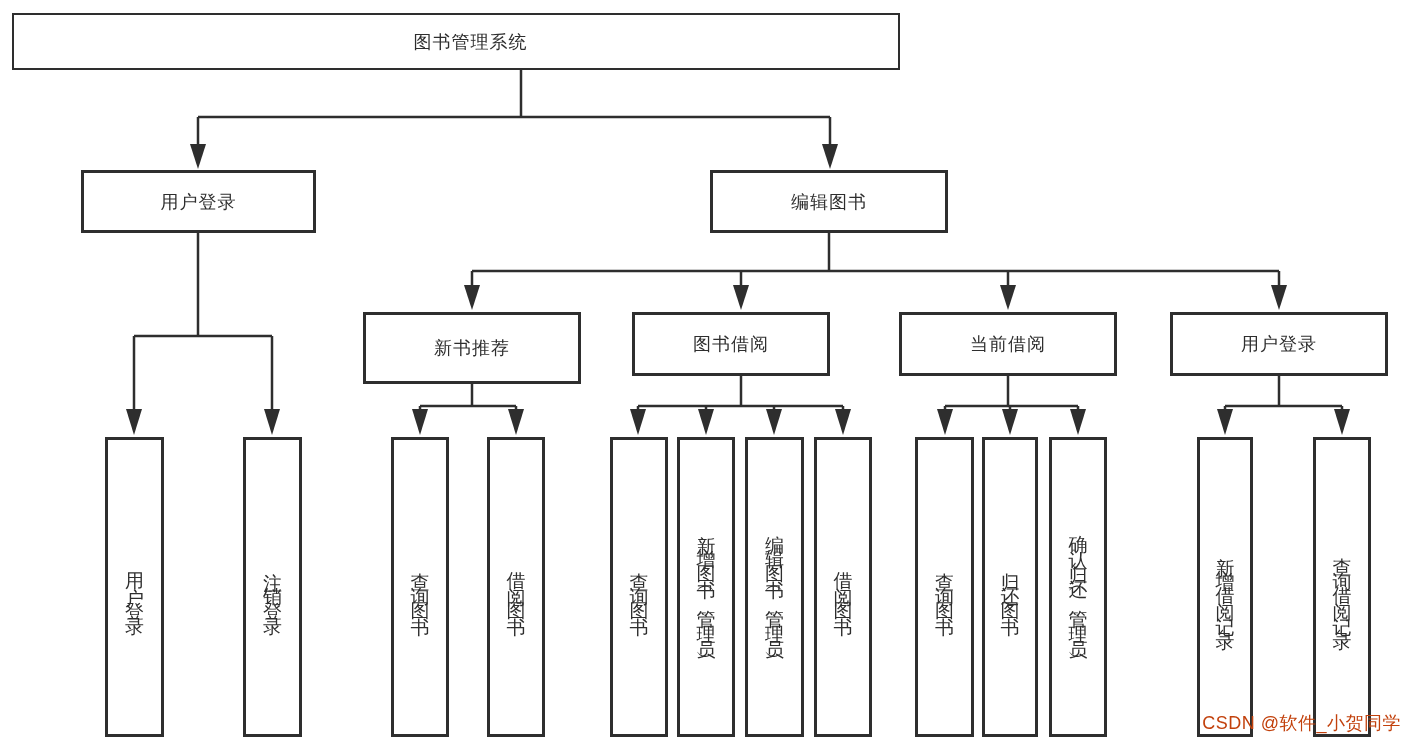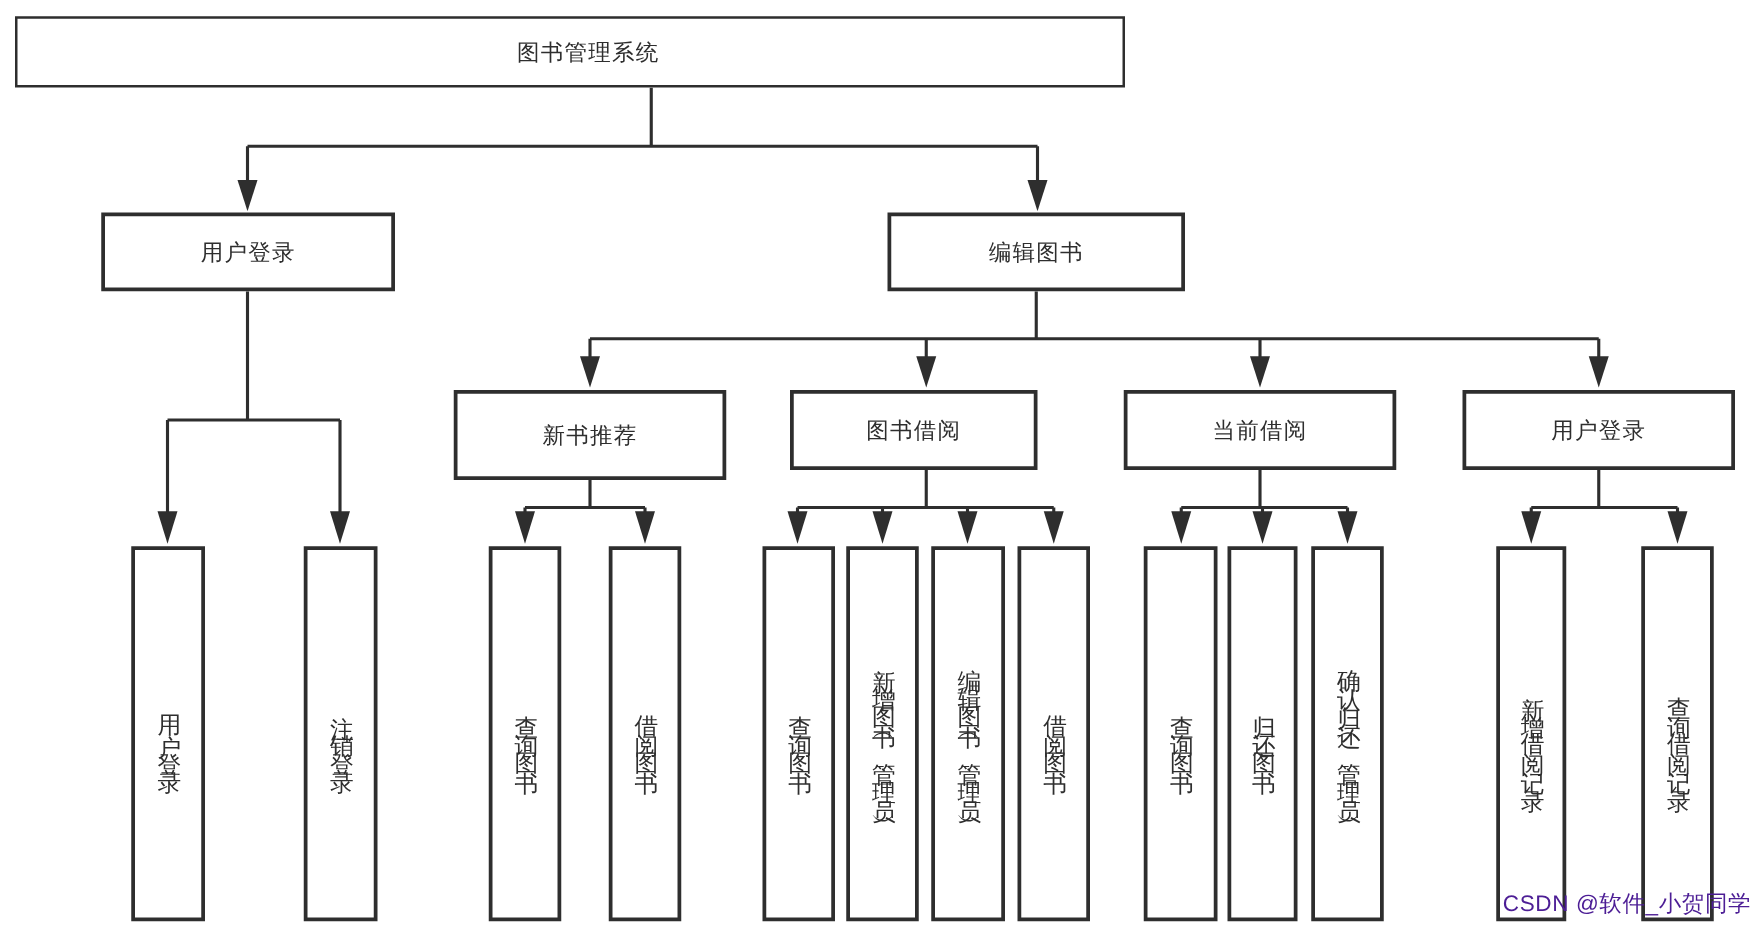--- a/index.html
+++ b/index.html
@@ -42,21 +42,21 @@
     letter-spacing: 15px;
     color: #2e2e2e;
     white-space: nowrap;
   }
   .watermark {
     position: absolute;
     right: 4px;
     top: 711px;
     font-size: 18px;
     letter-spacing: 0.5px;
-    color: #4c1d95;
+    color: #c2410c;
     z-index: 3;
     white-space: nowrap;
   }
 </style>
 </head>
 <body>
 
 <div class="stage">
 
   <svg class="wires" viewBox="0 0 1405 747" xmlns="http://www.w3.org/2000/svg">

